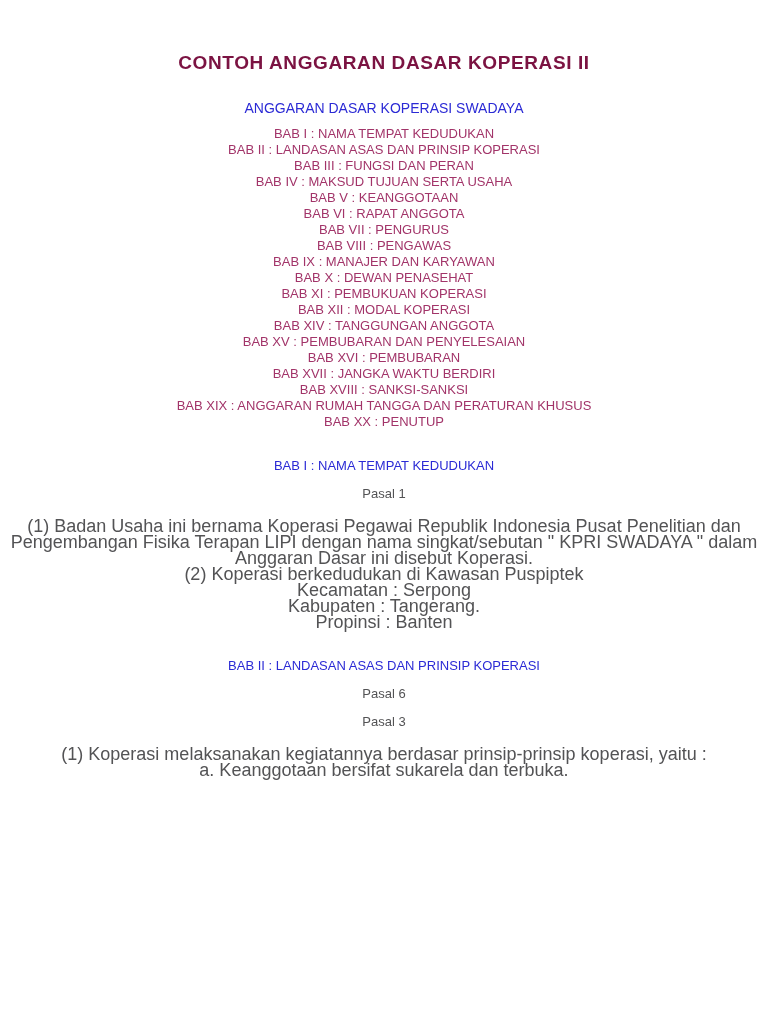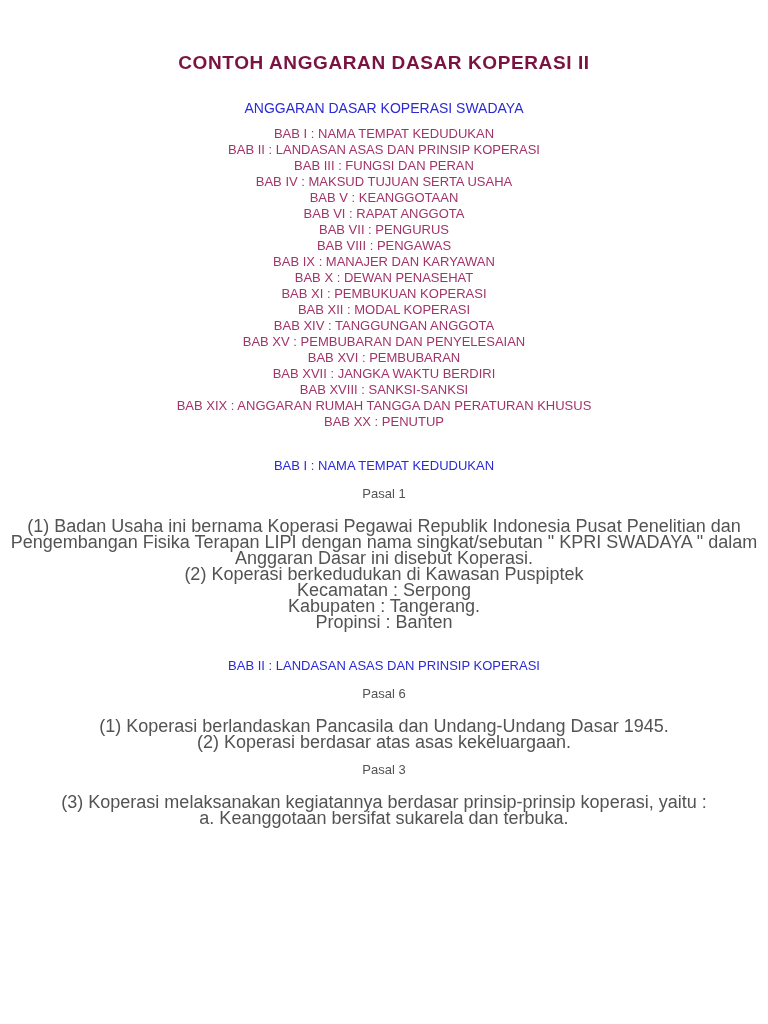--- a/index.html
+++ b/index.html
@@ -102,24 +102,20 @@
           <div class="body-line">Anggaran Dasar ini disebut Koperasi.</div>
           <div class="body-line">(2) Koperasi berkedudukan di Kawasan Puspiptek</div>
           <div class="body-line">Kecamatan : Serpong</div>
           <div class="body-line">Kabupaten : Tangerang.</div>
           <div class="body-line">Propinsi : Banten</div>
         </div>
       </div>
       <div class="section">
         <div class="section-heading">BAB II : LANDASAN ASAS DAN PRINSIP KOPERASI</div>
         <div class="pasal-label">Pasal 6</div>
-        <div class="article-lines">
-          <div class="body-line">(1) Koperasi berlandaskan Pancasila dan Undang-Undang Dasar 1945.</div>
-          <div class="body-line">(2) Koperasi berdasar atas asas kekeluargaan.</div>
-        </div>
         <div class="pasal-label">Pasal 3</div>
         <div class="article-lines">
-          <div class="body-line">(3) Koperasi melaksanakan kegiatannya berdasar prinsip-prinsip koperasi, yaitu :</div>
+          <div class="body-line">(1) Koperasi melaksanakan kegiatannya berdasar prinsip-prinsip koperasi, yaitu :</div>
           <div class="body-line">a. Keanggotaan bersifat sukarela dan terbuka.</div>
         </div>
       </div>
     </div>
 </div>
 
 </body></html>

